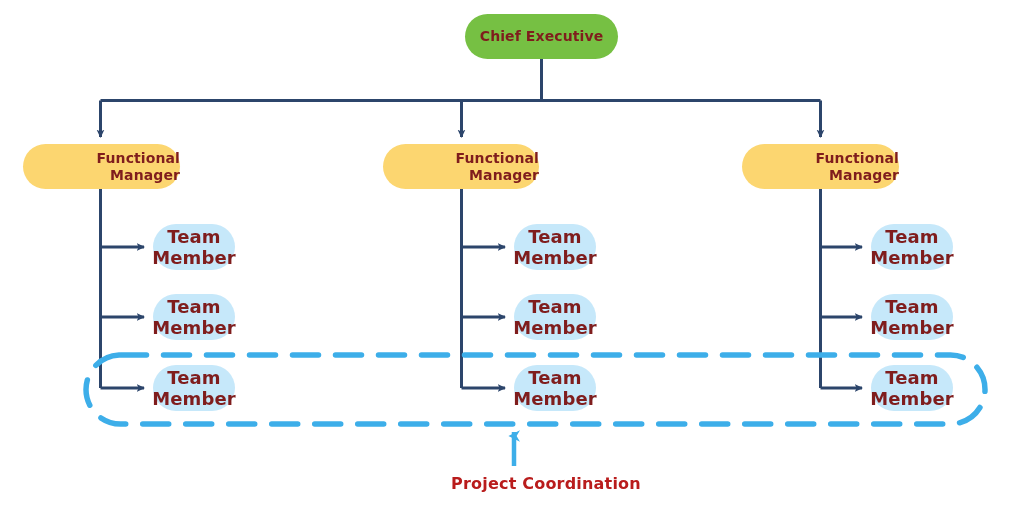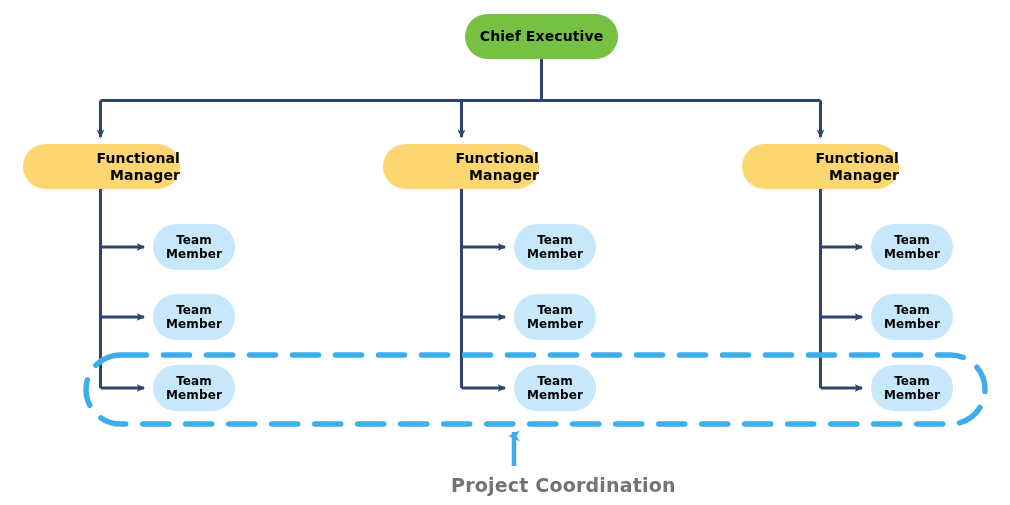--- a/index.html
+++ b/index.html
@@ -29,54 +29,54 @@
     height: 505px;
     pointer-events: none;
   }
   .node {
     position: absolute;
     box-sizing: border-box;
     display: flex;
     align-items: center;
     justify-content: center;
     text-align: center;
-    color: #000000;
+    color: #7f1d1d;
     font-weight: bold;
     line-height: 1.18;
   }
   .node-exec {
     background: #76c043;
     border-radius: 24px;
     font-size: 14px;
     letter-spacing: .1px;
   }
   .node-manager {
     background: #fcd670;
     border-radius: 23px;
     font-size: 14px;
     letter-spacing: .1px;
     text-align: right;
   }
   .node-member {
     background: #c6e8fa;
     border-radius: 23px;
-    font-size: 12px;
+    font-size: 18px;
     letter-spacing: .1px;
   }
   .node-member span,
   .node-exec span,
   .node-manager span {
     display: block;
     white-space: pre-line;
   }
   .caption {
     position: absolute;
-    color: #737373;
+    color: #b91c1c;
     font-weight: bold;
-    font-size: 19px;
+    font-size: 16px;
     letter-spacing: .2px;
     white-space: nowrap;
   }
 </style>
 </head>
 <body>
 
 <div id="canvas">
 
   <svg class="svg-layer" viewBox="0 0 1010 505" width="1010" height="505">

